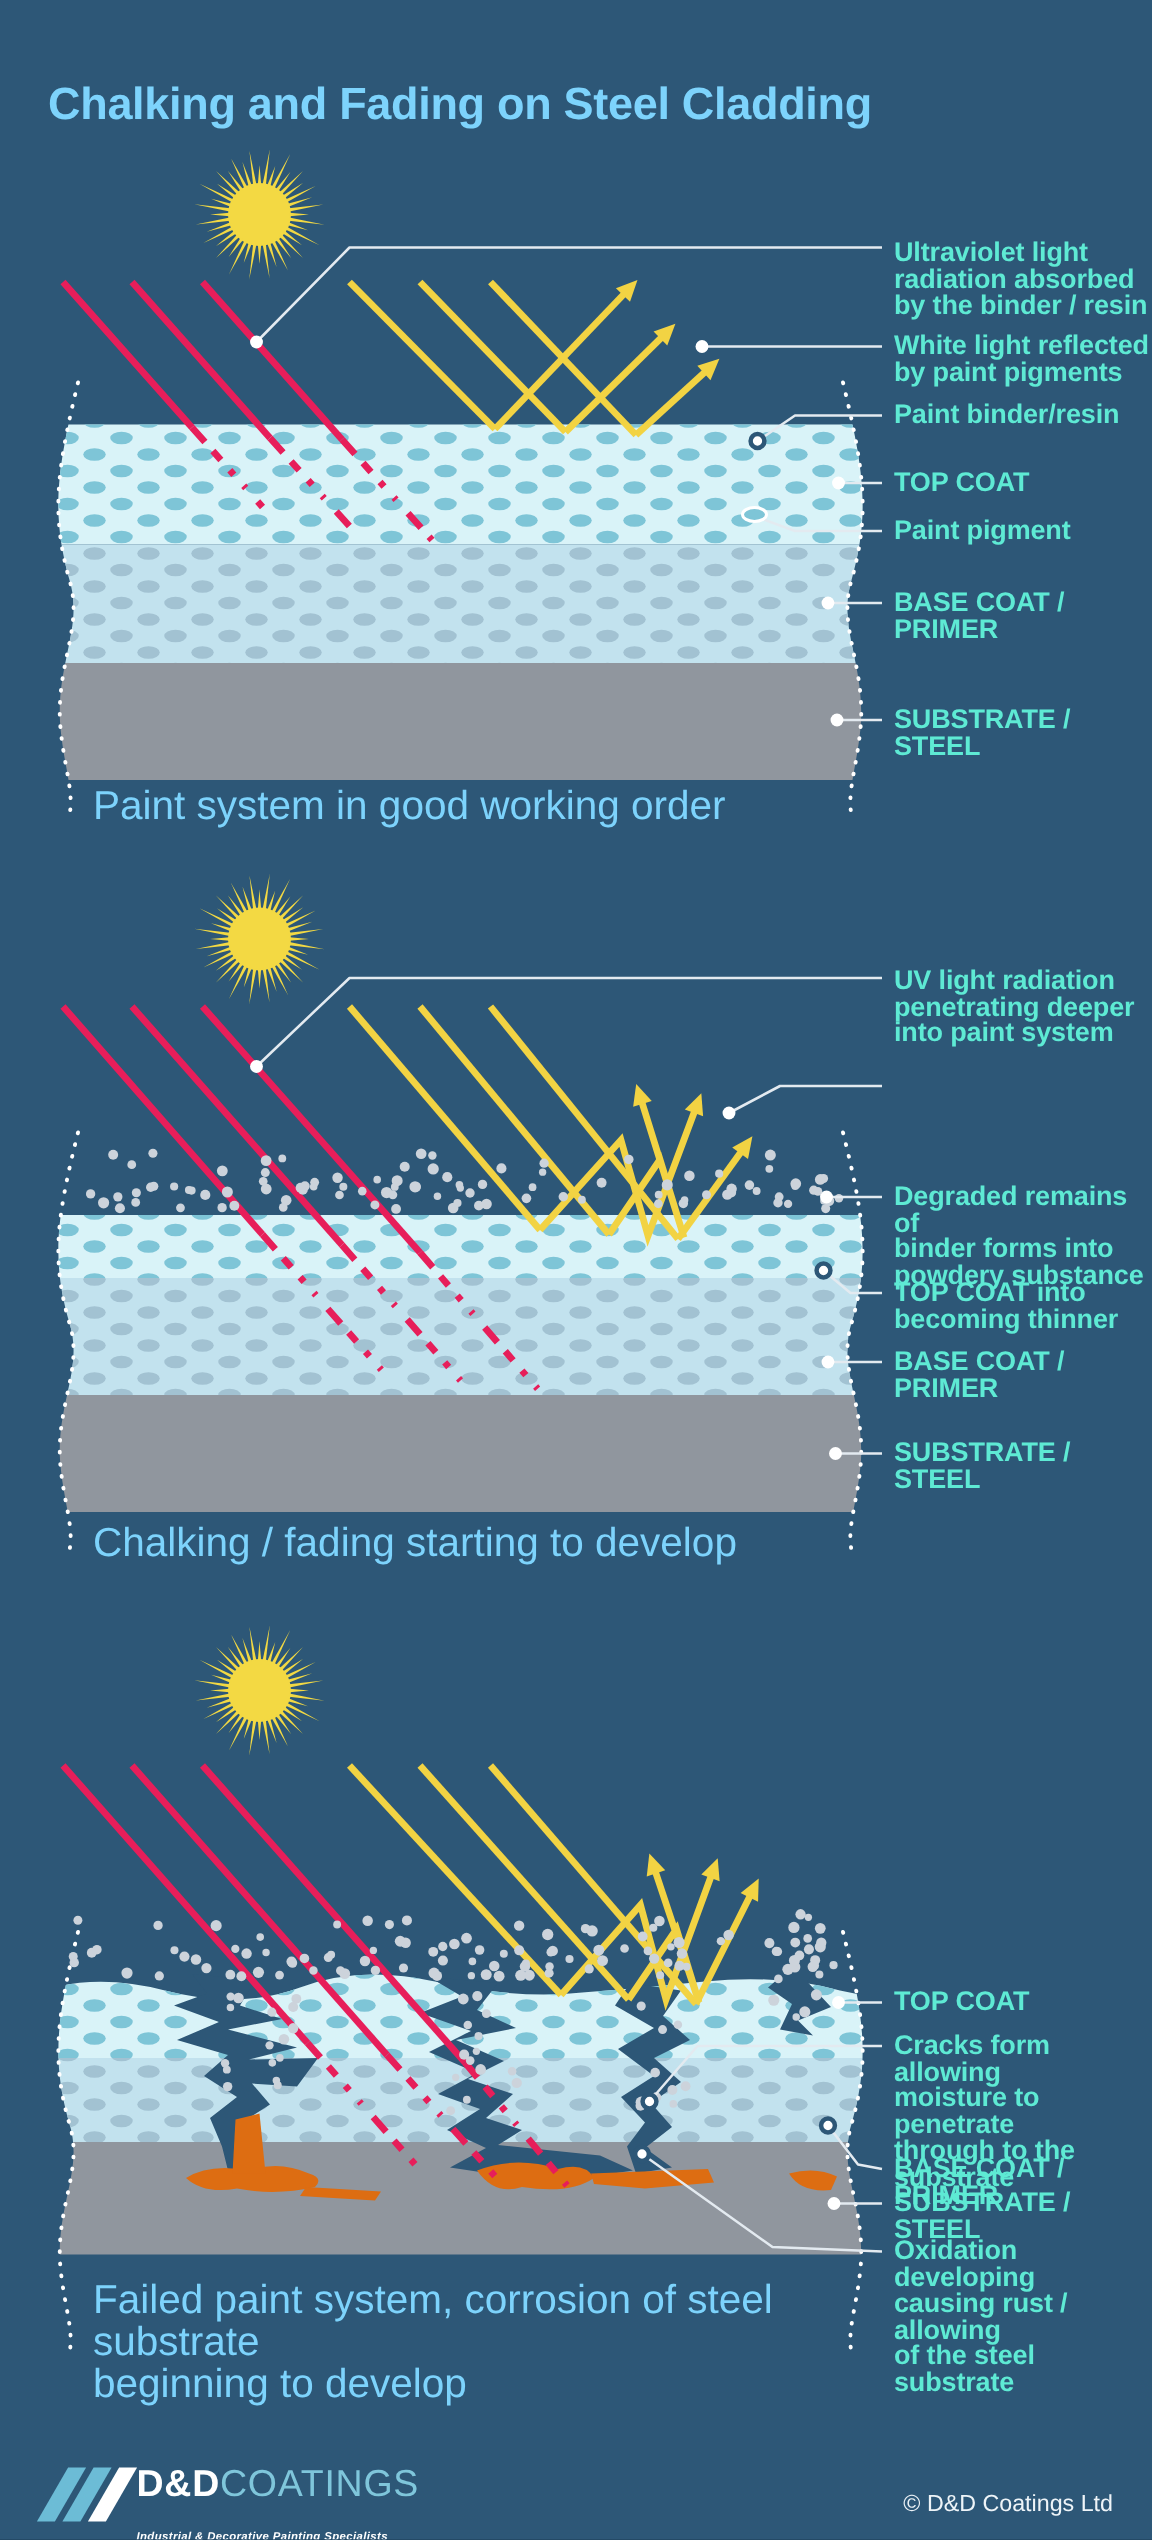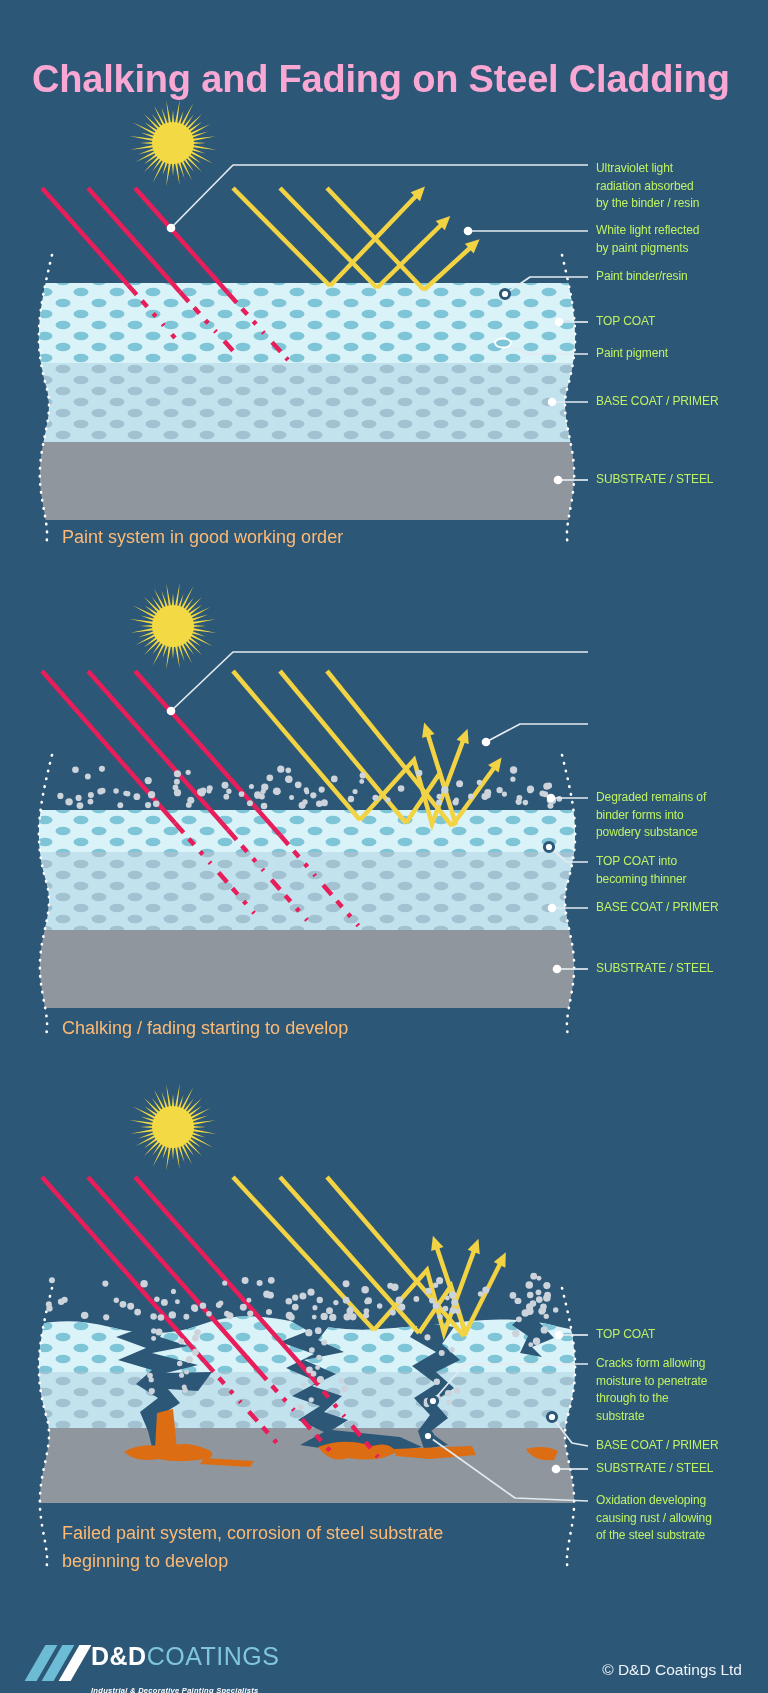--- a/index.html
+++ b/index.html
@@ -1,22 +1,22 @@
 <!DOCTYPE html>
 <html><head>
 <meta charset="utf-8">
 <style>
   html,body{margin:0;padding:0;background:#1f3f58}
   #stage{position:relative;width:768px;height:1693px;background:#2d5777;overflow:hidden;
          font-family:"Liberation Sans",sans-serif}
-  .title{position:absolute;left:32px;top:33px;font-size:38px;font-weight:700;color:#f9a8d4;letter-spacing:-0.2px}
+  .title{position:absolute;left:32px;top:33px;font-size:30px;font-weight:700;color:#7dd3fc;letter-spacing:-0.2px}
   svg{position:absolute;left:0;display:block}
-  .label{position:absolute;left:596px;width:172px;color:#bef264;font-size:12px;line-height:17.5px;
-         font-weight:400;white-space:pre-line;letter-spacing:-0.1px}
-  .caption{position:absolute;left:62px;font-size:18px;line-height:28px;color:#fdba74;white-space:pre-line}
+  .label{position:absolute;left:596px;width:172px;color:#5eead4;font-size:18px;line-height:17.5px;
+         font-weight:700;white-space:pre-line;letter-spacing:-0.1px}
+  .caption{position:absolute;left:62px;font-size:27px;line-height:28px;color:#7dd3fc;white-space:pre-line}
   .logo{position:absolute;left:35px;top:1644px;display:flex;align-items:flex-start}
   .stripes{display:flex;margin-right:10px;padding-top:1px}
   .stripes i{display:block;width:12px;height:36px;background:#6cbcd6;transform:skewX(-30deg);margin-right:5px}
   .stripes i.w{background:#ffffff;margin-right:0}
   .logo-row{line-height:25px;white-space:nowrap}
   .dd{font-size:25px;font-weight:700;color:#ffffff;letter-spacing:0.5px}
   .coatings{font-size:25px;font-weight:400;color:#7fc6db;letter-spacing:0.5px}
   .tagline{font-size:7.6px;font-style:italic;font-weight:700;color:#ffffff;letter-spacing:0.25px;margin-top:14px}
   .copyright{position:absolute;right:26px;top:1661px;font-size:15.5px;color:#eef4f8}
 </style>
@@ -605,20 +605,23 @@
 by the binder / resin</div>
   <div class="label" style="top:222px">White light reflected
 by paint pigments</div>
   <div class="label" style="top:268px">Paint binder/resin</div>
   <div class="label" style="top:313px">TOP COAT</div>
   <div class="label" style="top:345px">Paint pigment</div>
   <div class="label" style="top:393px">BASE COAT / PRIMER</div>
   <div class="label" style="top:471px">SUBSTRATE / STEEL</div>
   <div class="caption" style="top:523px">Paint system in good working order</div>
 
+  <div class="label" style="top:645px">UV light radiation
+penetrating deeper
+into paint system</div>
   <div class="label" style="top:789px">Degraded remains of
 binder forms into
 powdery substance</div>
   <div class="label" style="top:853px">TOP COAT into
 becoming thinner</div>
   <div class="label" style="top:899px">BASE COAT / PRIMER</div>
   <div class="label" style="top:960px">SUBSTRATE / STEEL</div>
   <div class="caption" style="top:1014px">Chalking / fading starting to develop</div>
 
   <div class="label" style="top:1326px">TOP COAT</div>

